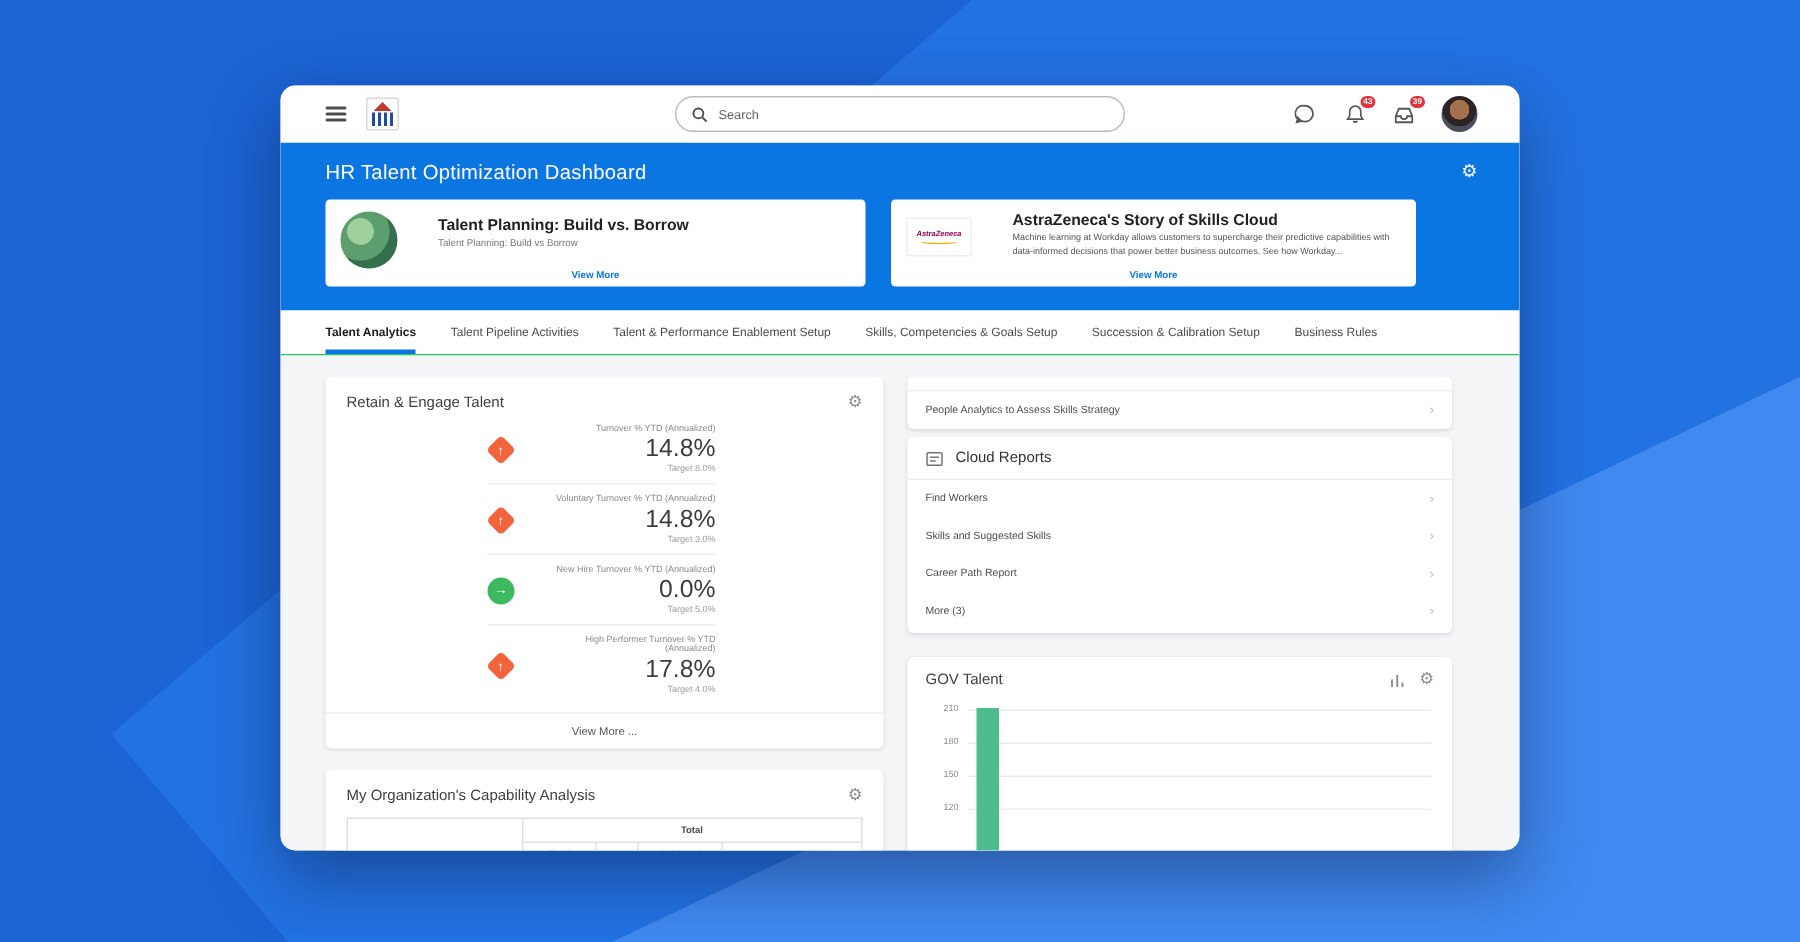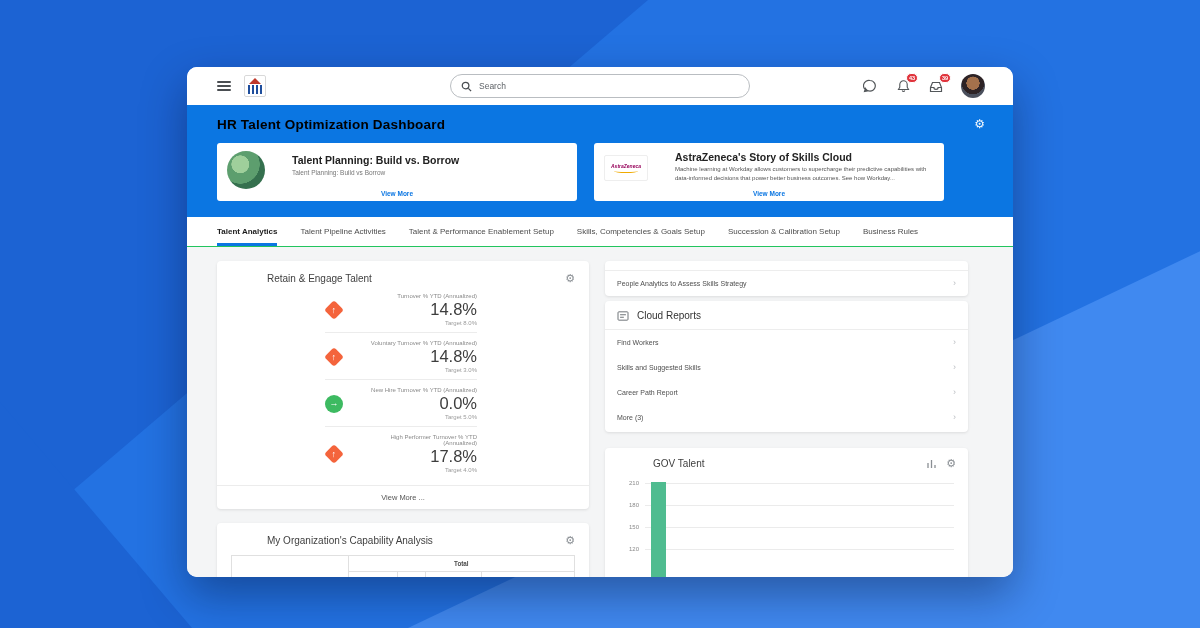--- a/index.html
+++ b/index.html
@@ -5,21 +5,21 @@
   * { margin:0; padding:0; box-sizing:border-box; }
   html,body { width:1200px; height:628px; overflow:hidden; font-family:"Liberation Sans",sans-serif; }
 
   
   .bg { position:absolute; inset:0; background:#2372E2; }
   .bg-dark { position:absolute; inset:0; background:#1C63D3; clip-path:polygon(0 0, 54% 0, 0 88%); }
   .bg-dark2 { position:absolute; inset:0; background:#1C63D3; clip-path:polygon(0 64%, 16% 100%, 0 100%); }
   .bg-light { position:absolute; inset:0; background:#4089F0; clip-path:polygon(100% 40%, 100% 100%, 34% 100%); }
 
   
-  .window { position:absolute; left:187px; top:67px; width:826px; height:510px; background:#fff;
+  .window { position:absolute; left:187px; top:57px; width:826px; height:510px; background:#fff;
             border-radius:10px; overflow:hidden; box-shadow:0 18px 45px rgba(0,10,40,.38);
             display:flex; flex-direction:column; }
 
   
   .topbar { flex:0 0 38px; display:flex; align-items:center; gap:13px; padding:0 28px 0 30px; background:#fff; position:relative; }
   .hamburger { width:14px; cursor:pointer; }
   .hamburger span { display:block; height:1.6px; background:#4a4e52; margin:2.6px 0; border-radius:1px; }
   .orglogo { width:22px; height:22px; border:1px solid #d9d9d9; border-radius:2px; background:#fff; position:relative; overflow:hidden; }
   .orglogo .roof { position:absolute; top:2px; left:4px; right:4px; height:6px; background:#c0392b; clip-path:polygon(50% 0,100% 100%,0 100%); }
   .orglogo .base { position:absolute; bottom:2px; left:3px; right:3px; height:9px;
@@ -31,21 +31,21 @@
   .tb-icons { margin-left:auto; display:flex; align-items:center; gap:17px; }
   .tb-btn { position:relative; width:16px; height:16px; color:#53575a; cursor:pointer; display:flex; align-items:center; justify-content:center; }
   .badge { position:absolute; top:-5px; right:-7px; min-width:12px; height:10px; padding:0 2px; background:#E0343C; color:#fff;
            font-size:5.5px; font-weight:bold; border-radius:6px; display:flex; align-items:center; justify-content:center; border:1.4px solid #fff; }
   .avatar { width:24px; height:24px; border-radius:50%;
             background:radial-gradient(circle at 50% 38%, #a4714c 0 34%, #2d2326 35% 58%, #4a4f5c 59% 100%); cursor:pointer; }
 
   
   .band { background:#0B76E2; padding:0 28px 16px 30px; }
   .band-titlerow { height:38px; display:flex; align-items:center; justify-content:space-between; }
-  .band-title { color:#000000; font-size:13.5px; font-weight:bold; letter-spacing:.2px;text-align:right; }
+  .band-title { color:#ffffff; font-size:13.5px; font-weight:normal; letter-spacing:.2px;text-align:right; }
   .gear { font-size:12px; line-height:1; cursor:pointer; }
   .gear.white { color:rgba(255,255,255,.95); }
   .gear.gray { color:#8a8f94; font-size:11px; }
 
   .cards-row { display:flex; gap:17px; }
   .ann-card { background:#fff; border-radius:3px; height:58px; position:relative; padding:8px 10px; display:flex; gap:27px; cursor:pointer; }
   .ann-card.c1 { width:360px; }
   .ann-card.c2 { width:350px; }
   .thumb { flex:0 0 38px; width:38px; height:38px; border-radius:50%;
            background:radial-gradient(circle at 35% 35%, #9fcf9b 0 25%, #5d9e6e 26% 55%, #35704e 56% 100%); }
@@ -62,21 +62,21 @@
   .tabbar { flex:0 0 30px; background:#fff; border-bottom:1px solid #22c55e; display:flex; gap:23px; padding:0 30px; }
   .tab { font-size:8px; color:#4c4c4c; display:flex; align-items:center; border-bottom:3px solid transparent; padding-top:3px; cursor:pointer; white-space:nowrap; }
   .tab.active { font-weight:bold; color:#1b1b1b; border-bottom-color:#0B76E2; }
 
   
   .content { flex:1; background:#f4f5f6; padding:14px 0 0 30px; display:flex; gap:16px; overflow:hidden; }
   .col-l { width:372px; flex:0 0 372px; }
   .col-r { width:363px; flex:0 0 363px; }
   .card { background:#fff; border-radius:4px; box-shadow:0 1px 3px rgba(0,0,0,.1); }
   .card-head { display:flex; align-items:center; justify-content:space-between; }
-  .card-title { font-size:10px; color:#3f3f3f;margin-left:36px; }
+  .card-title { font-size:10px; color:#3f3f3f; }
 
   
   .retain { padding:12px 14px 0; margin-bottom:14px; }
   .kpis { width:152px; margin:2px 0 0 94px; }
   .kpi { display:flex; align-items:center; gap:15px; padding:7px 0 6px; border-bottom:1px solid #ececec; }
   .kpi-text { flex:1; text-align:right; }
   .kpi-label { font-size:6px; color:#8a8a8a; }
   .kpi-value { font-size:16.5px; color:#3d3d3d; margin:1px 0; }
   .kpi-target { font-size:6px; color:#9b9b9b; }
   .diamond { width:14px; height:14px; margin-left:2px; background:#F4643C; border-radius:3px; transform:rotate(45deg);

